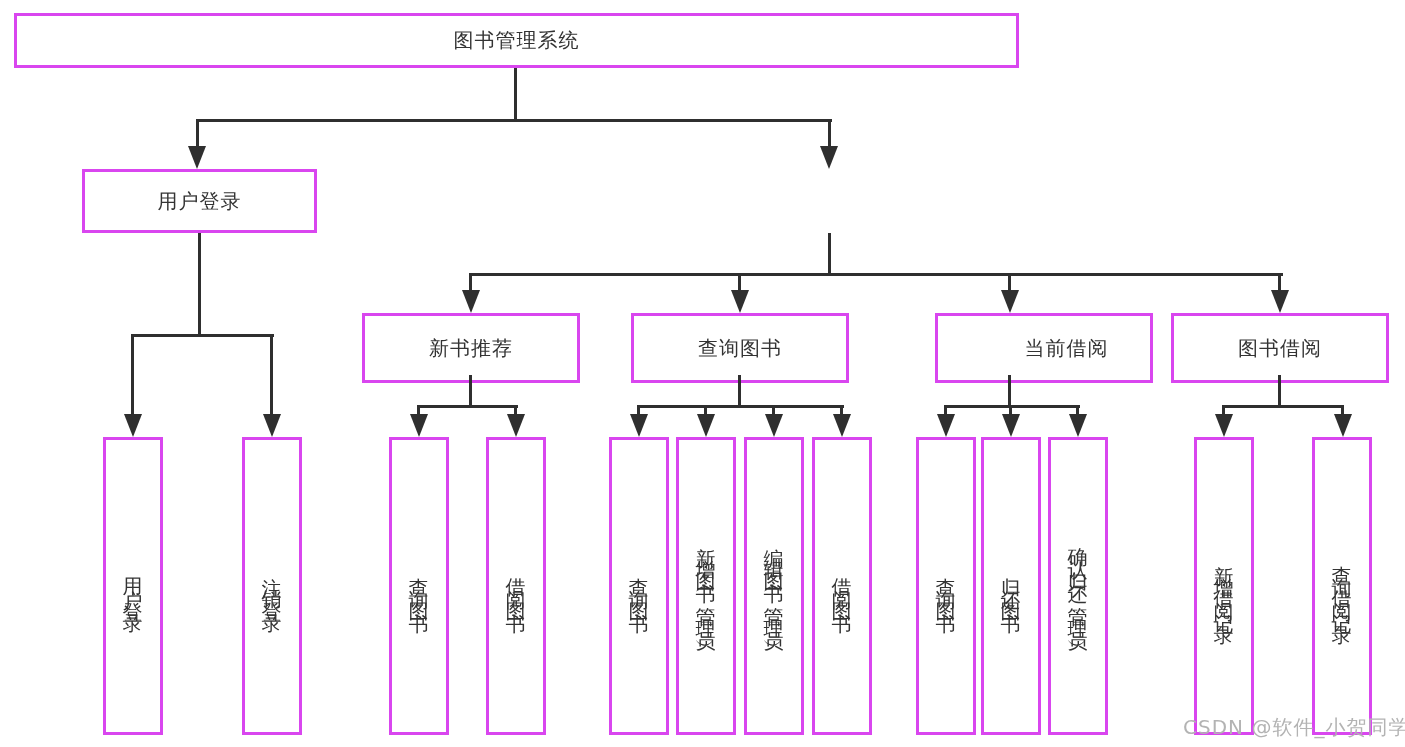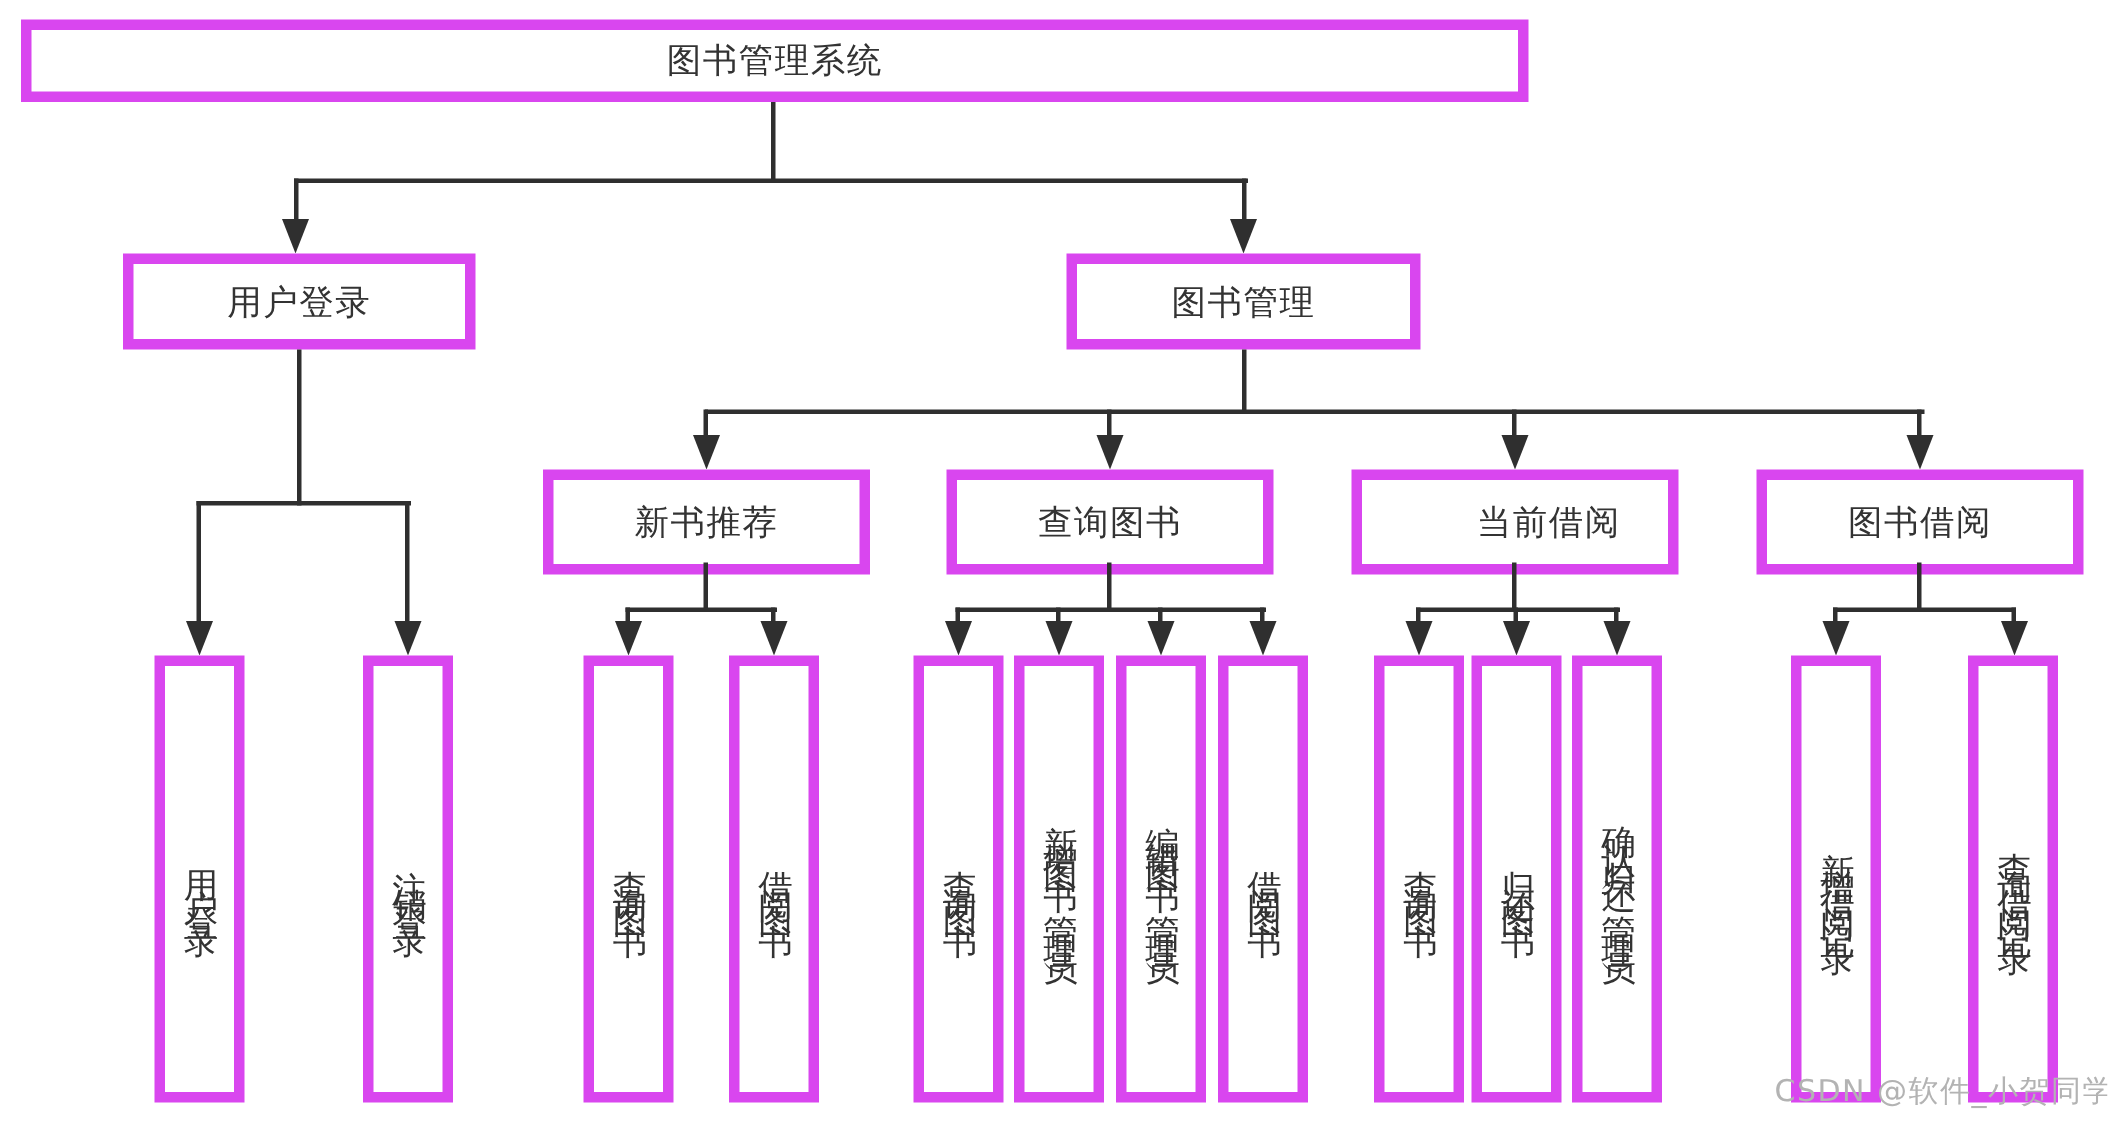--- a/index.html
+++ b/index.html
@@ -2,22 +2,22 @@
 <html><head>
 <meta charset="utf-8">
 <style>
   html,body{margin:0;padding:0;background:#fff;}
   .canvas{
     position:relative;width:1405px;height:747px;background:#ffffff;overflow:hidden;
     font-family:"DejaVu Sans","Liberation Sans",sans-serif;color:#333333;
   }
   .box{
     position:absolute;box-sizing:border-box;background:#ffffff;
-    border:7px solid #d946ef;display:flex;align-items:center;justify-content:center;
-    font-size:23px;color:#333333;letter-spacing:1px;
+    border:3px solid #d946ef;display:flex;align-items:center;justify-content:center;
+    font-size:20px;color:#333333;letter-spacing:1px;
   }
   .lvl3{top:313px;height:70px;width:218px;}
   .leaf{
     top:437px;height:298px;width:60px;
     writing-mode:vertical-rl;text-orientation:mixed;letter-spacing:12px;
     line-height:1;text-align:center;
   }
   .vline,.hline{position:absolute;background:#2f2f2f;}
   .vline{width:3px;}
   .hline{height:3px;}
@@ -39,21 +39,20 @@
   <div class="box" style="left:14px;top:13px;width:1005px;height:55px;">图书管理系统</div>
 
   <div class="vline" style="left:514px;top:68px;height:53px;"></div>
   <div class="hline" style="left:196px;top:119px;width:636px;"></div>
   <div class="vline" style="left:196px;top:119px;height:28px;"></div>
   <div class="arrow" style="left:188px;top:146px;"></div>
   <div class="vline" style="left:828px;top:119px;height:28px;"></div>
   <div class="arrow" style="left:820px;top:146px;"></div>
 
   <div class="box" style="left:82px;top:169px;width:235px;height:64px;">用户登录</div>
-  <div class="box" style="left:711px;top:169px;width:236px;height:64px;">图书管理</div>
 
   <div class="vline" style="left:198px;top:233px;height:104px;"></div>
   <div class="hline" style="left:131px;top:334px;width:143px;"></div>
   <div class="vline" style="left:131px;top:334px;height:82px;"></div>
   <div class="arrow" style="left:124px;top:414px;"></div>
   <div class="vline" style="left:270px;top:334px;height:82px;"></div>
   <div class="arrow" style="left:263px;top:414px;"></div>
 
   <div class="vline" style="left:828px;top:233px;height:42px;"></div>
   <div class="hline" style="left:470px;top:273px;width:813px;"></div>
@@ -61,21 +60,21 @@
   <div class="arrow" style="left:462px;top:290px;"></div>
   <div class="vline" style="left:738px;top:273px;height:19px;"></div>
   <div class="arrow" style="left:731px;top:290px;"></div>
   <div class="vline" style="left:1008px;top:273px;height:19px;"></div>
   <div class="arrow" style="left:1001px;top:290px;"></div>
   <div class="vline" style="left:1278px;top:273px;height:19px;"></div>
   <div class="arrow" style="left:1271px;top:290px;"></div>
 
   <div class="box lvl3" style="left:362px;">新书推荐</div>
   <div class="box lvl3" style="left:631px;">查询图书</div>
-  <div class="box lvl3" style="left:901px;padding-left:45px;">当前借阅</div>
+  <div class="box lvl3" style="left:935px;padding-left:45px;">当前借阅</div>
   <div class="box lvl3" style="left:1171px;">图书借阅</div>
 
   <div class="vline" style="left:469px;top:375px;height:32px;"></div>
   <div class="hline" style="left:417px;top:405px;width:101px;"></div>
   <div class="vline" style="left:417px;top:405px;height:11px;"></div>
   <div class="arrow" style="left:410px;top:414px;"></div>
   <div class="vline" style="left:514px;top:405px;height:11px;"></div>
   <div class="arrow" style="left:507px;top:414px;"></div>
 
   <div class="vline" style="left:738px;top:375px;height:32px;"></div>

